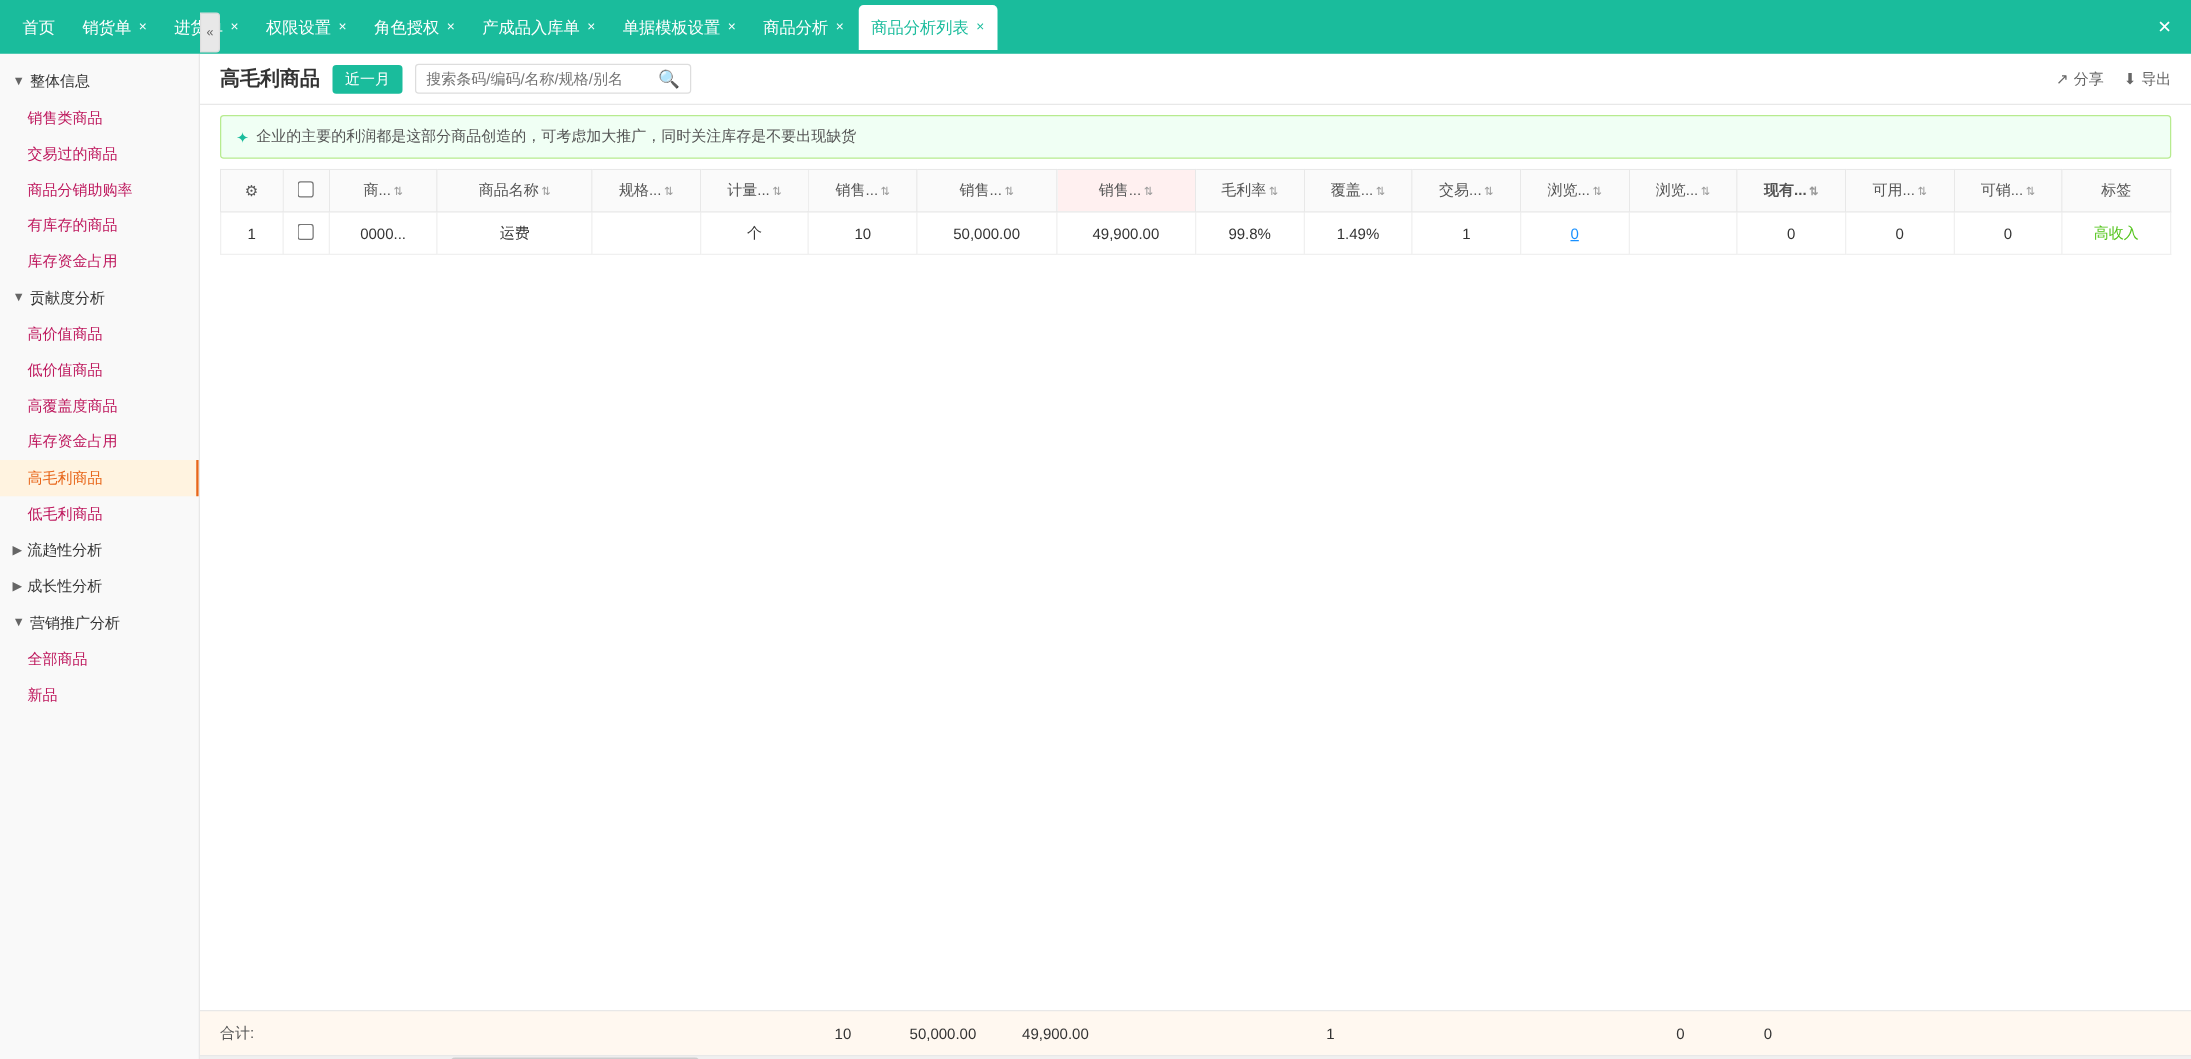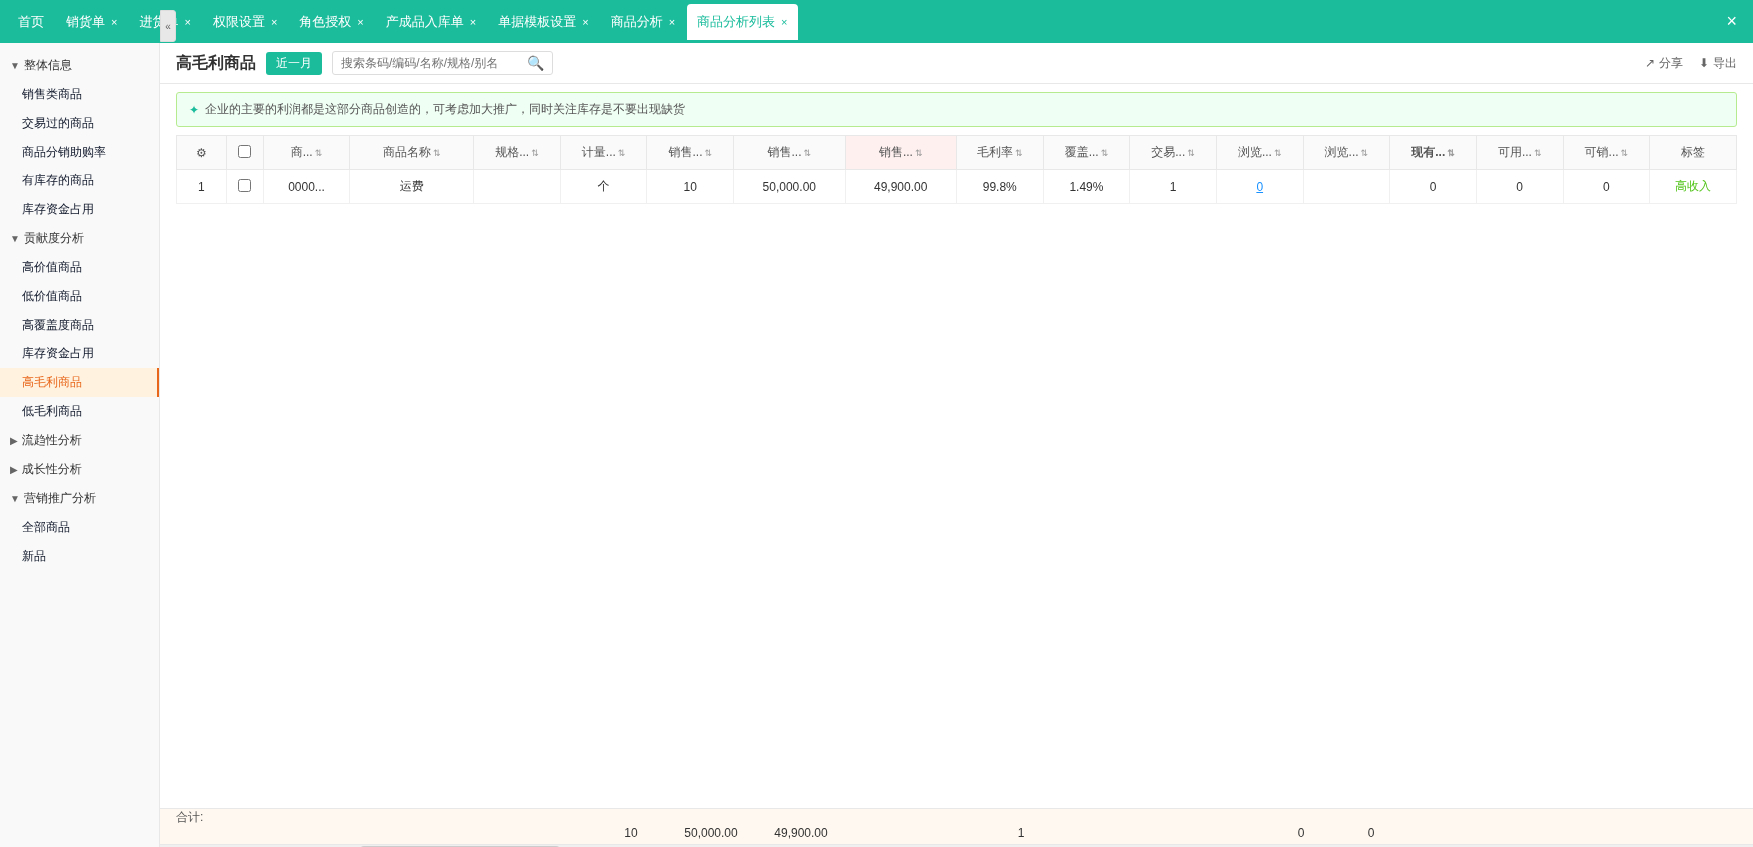--- a/index.html
+++ b/index.html
@@ -70,21 +70,21 @@
       padding: 6px 10px;
       font-size: 12px;
       color: #333;
       cursor: pointer;
       gap: 4px;
     }
     .sidebar-group-header .arrow { font-size: 10px; color: #666; }
     .sidebar-item {
       padding: 6px 10px 6px 22px;
       font-size: 12px;
-      color: #0f172a;
+      color: #be185d;
       cursor: pointer;
       line-height: 1.4;
     }
     .sidebar-item.active {
       background: #fff3e0;
       color: #e8661a;
       border-right: 2px solid #e8661a;
     }
 
     
@@ -228,25 +228,25 @@
       font-size: 12px;
     }
     .link-cell { color: #1890ff; text-decoration: underline; cursor: pointer; }
 
     
     .footer-bar {
       height: 36px;
       background: #fff8f0;
       border-top: 1px solid #e8e8e8;
       display: flex;
+      align-items: center;
       padding: 0 16px;
       font-size: 12px;
       color: #555;
       flex-shrink: 0;
-      flex-direction: column;
     }
     .footer-total-label { margin-right: 16px; }
     .footer-cells {
       display: flex;
       gap: 0;
       flex: 1;
     }
     .footer-cell {
       text-align: center;
       color: #333;

